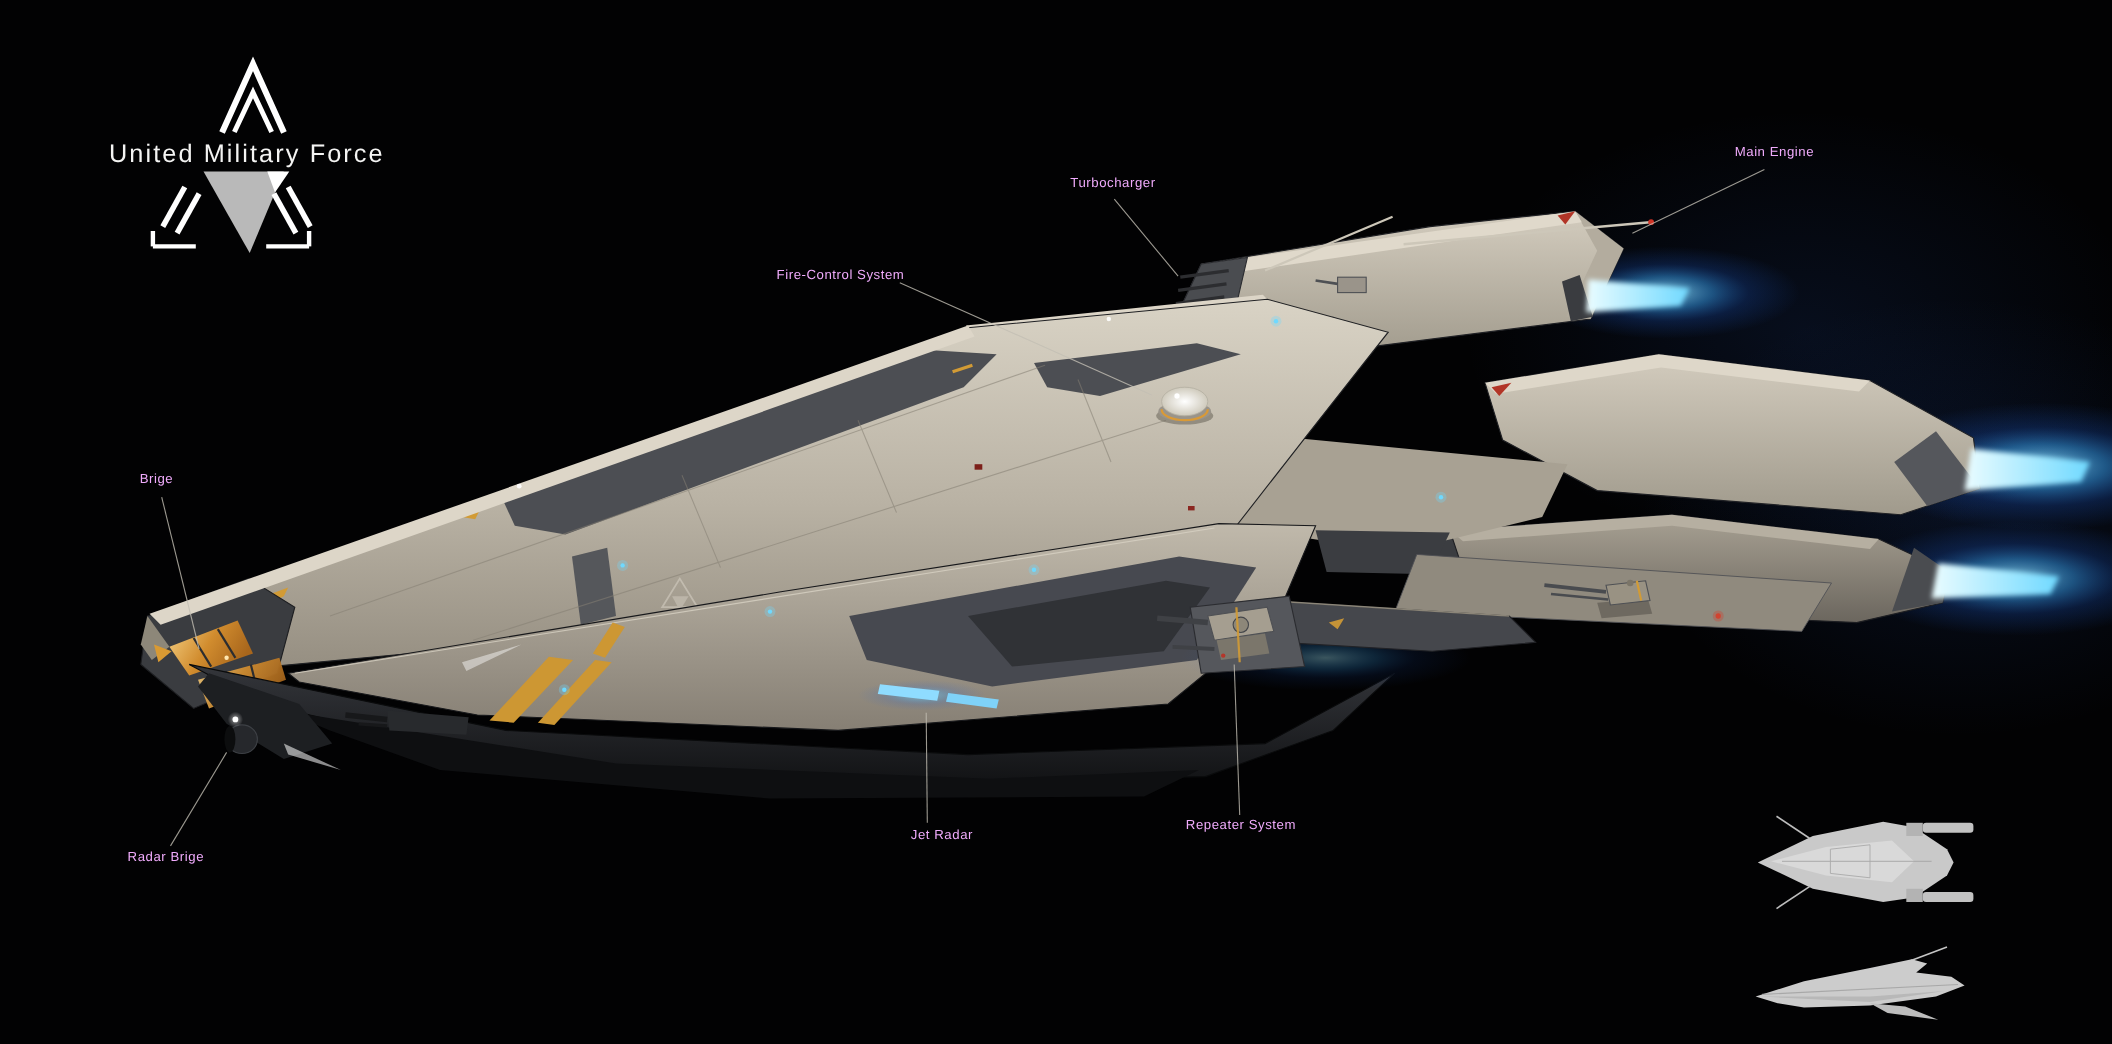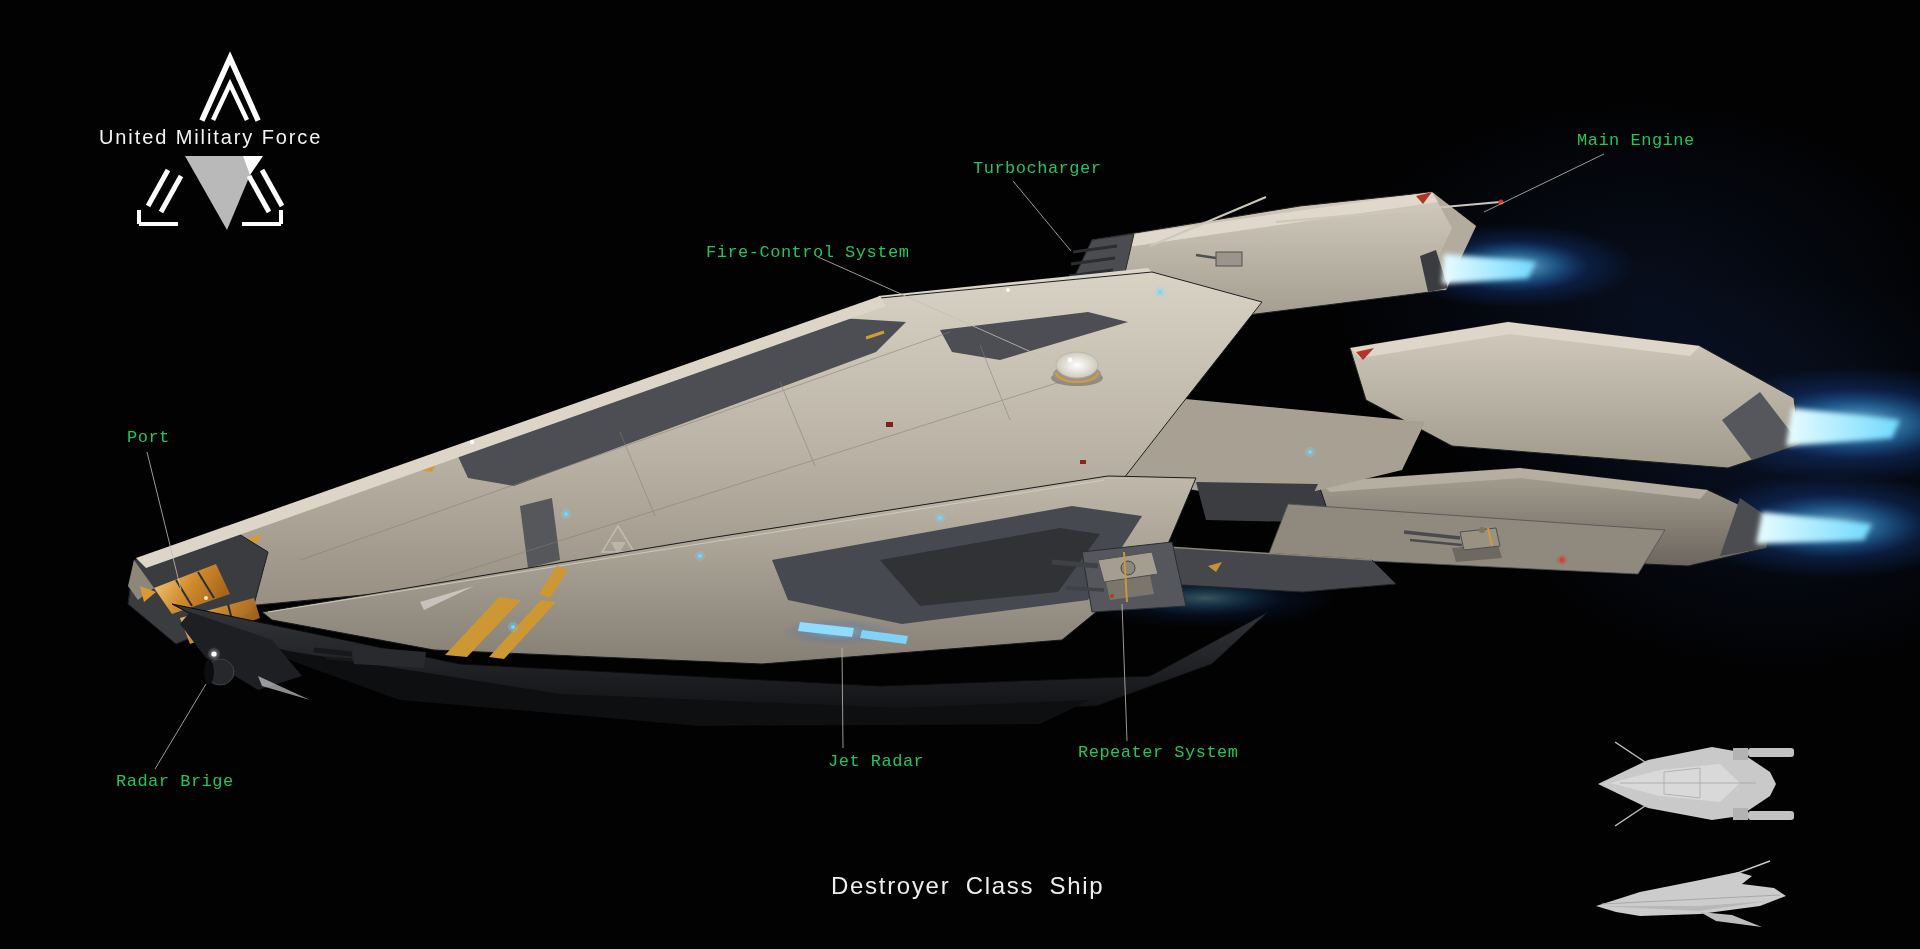--- a/index.html
+++ b/index.html
@@ -7,28 +7,28 @@
     position:relative;width:1920px;height:949px;overflow:hidden;
     background:#020203;
     font-family:"Liberation Sans",sans-serif;
   }
   .stage svg{display:block;}
   #ship-svg,#line-svg{position:absolute;left:0;top:0;}
   
   .logo-block{position:absolute;left:0;top:0;}
   .org-name{
     position:absolute;left:99px;top:126px;width:260px;
-    color:#f4f4f3;font-size:20px;letter-spacing:1.9px;white-space:nowrap;
+    color:#f4f4f3;font-size:23px;letter-spacing:1.9px;white-space:nowrap;
     text-align:left;font-weight:400;
   }
   
   .callout{
-    position:absolute;color:#22c55e;
-    font-family:Liberation Mono, monospace;
-    font-size:17px;letter-spacing:.5px;white-space:nowrap;
+    position:absolute;color:#f0abfc;
+    font-family:Liberation Sans, sans-serif;
+    font-size:12px;letter-spacing:.5px;white-space:nowrap;
   }
   
   .ship-title{
     position:absolute;left:831px;top:872px;
     color:#efeeec;font-size:24px;letter-spacing:1.7px;word-spacing:7px;
     white-space:nowrap;font-weight:400;
   }
 </style>
 </head>
 <body>
@@ -335,20 +335,19 @@
             <path d="M281,224 V210"></path>
         </g>
       </g>
     </svg>
     <div class="org-name">United Military Force</div>
   </div>
 
   <div class="callout" style="left:1577px;top:131px">Main Engine</div>
   <div class="callout" style="left:973px;top:159px">Turbocharger</div>
   <div class="callout" style="left:706px;top:243px">Fire-Control System</div>
-  <div class="callout" style="left:127px;top:428px">Port</div>
+  <div class="callout" style="left:127px;top:428px">Brige</div>
   <div class="callout" style="left:116px;top:772px">Radar Brige</div>
   <div class="callout" style="left:828px;top:752px">Jet Radar</div>
   <div class="callout" style="left:1078px;top:743px">Repeater System</div>
 
-  <div class="ship-title">Destroyer Class Ship</div>
 
 </div>
 
 </body></html>

